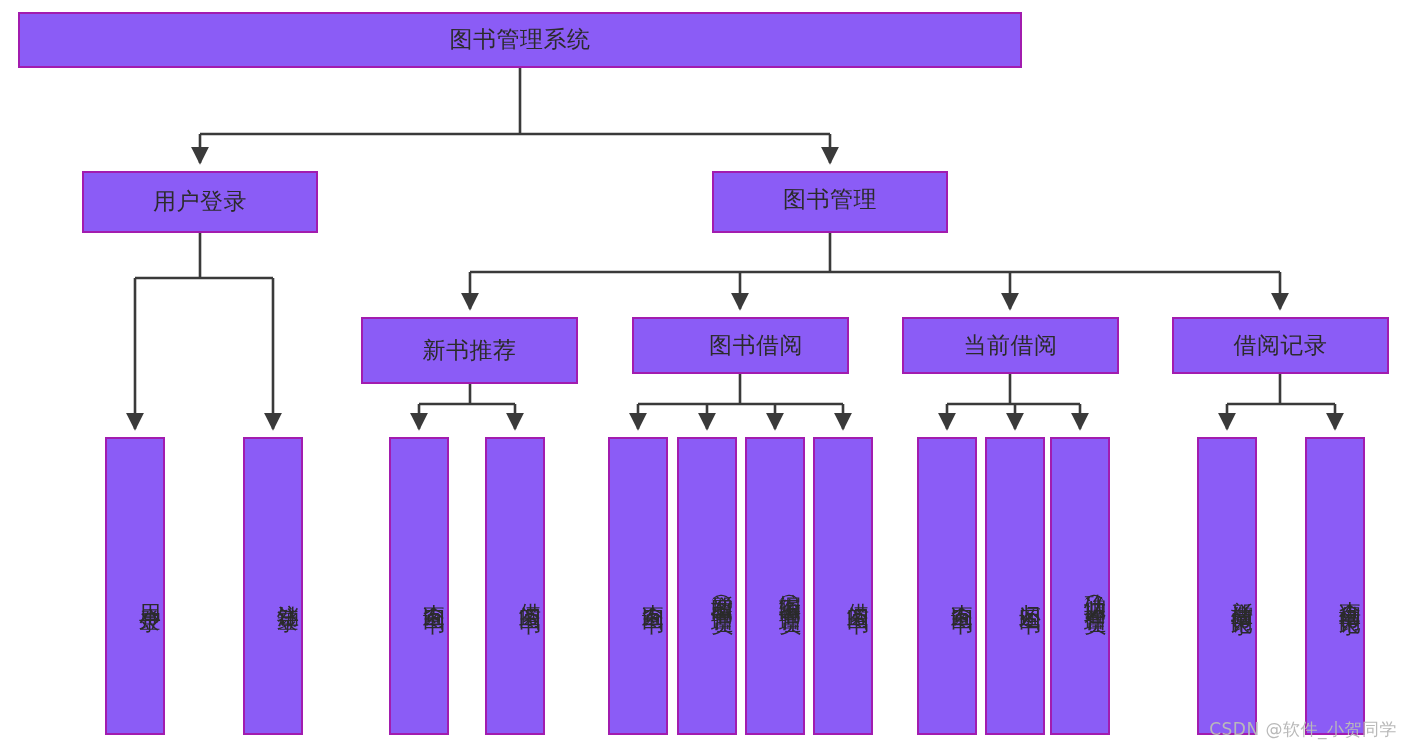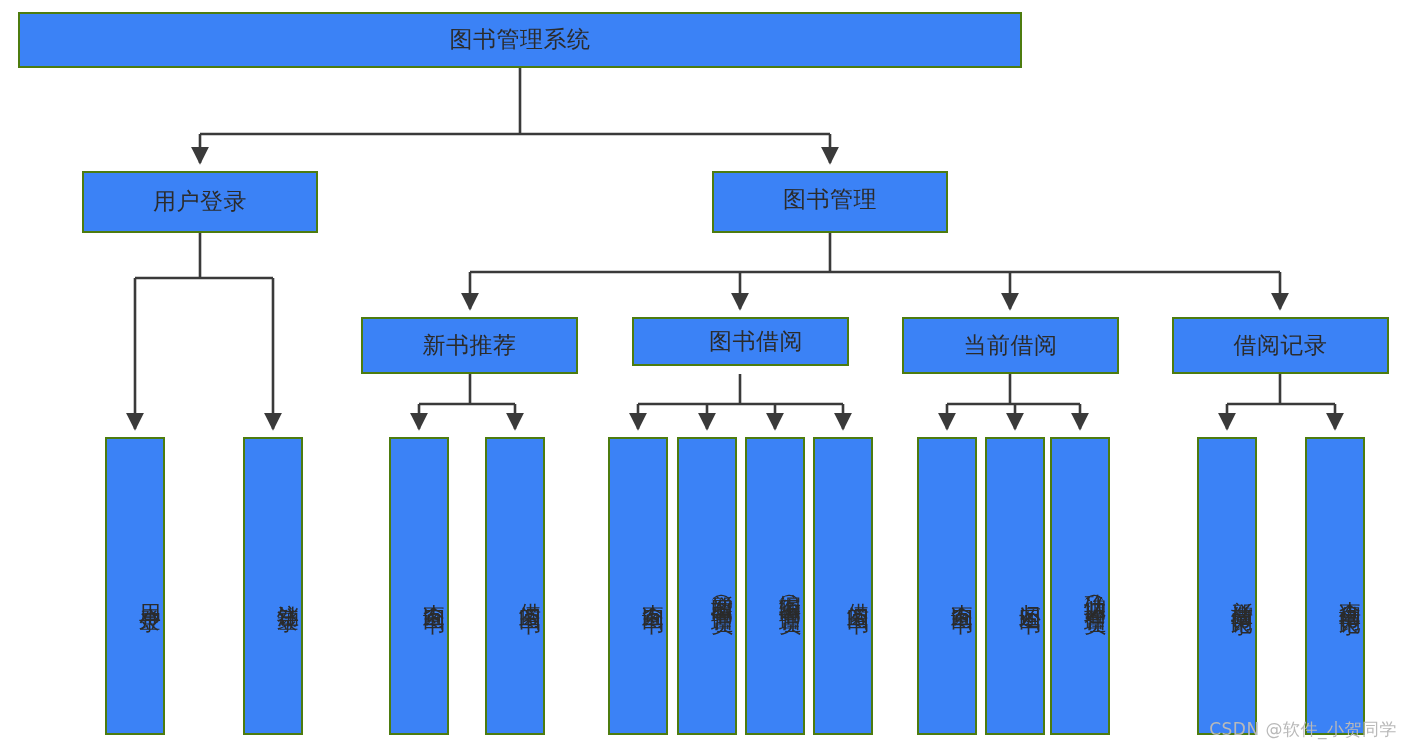--- a/index.html
+++ b/index.html
@@ -22,22 +22,22 @@
     position: absolute;
     left: 0;
     top: 0;
     width: 1405px;
     height: 747px;
     pointer-events: none;
   }
   .node {
     position: absolute;
     box-sizing: border-box;
-    border: 2px solid #4d7c0f;
-    background: #3b82f6;
+    border: 2px solid #a21caf;
+    background: #8b5cf6;
     display: flex;
     align-items: center;
     justify-content: center;
     color: #2b2b2b;
     line-height: 1.18;
     text-align: center;
   }
   .node.horiz {
     font-size: 23px;
     letter-spacing: 0.5px;
@@ -129,25 +129,25 @@
   </div>
 
   <div class="node horiz" style="left:82px; top:171px; width:236px; height:62px;">
     <span class="label">用户登录</span>
   </div>
 
   <div class="node horiz" style="left:712px; top:171px; width:236px; height:62px;font-family:Liberation Mono, monospace;">
     <span class="label">图书管理</span>
   </div>
 
-  <div class="node horiz" style="left:361px; top:317px; width:217px; height:57px;">
+  <div class="node horiz" style="left:361px; top:317px; width:217px; height:67px;">
     <span class="label">新书推荐</span>
   </div>
 
-  <div class="node horiz" style="left:632px; top:317px; width:217px; height:49px;padding-left:31px;">
+  <div class="node horiz" style="left:632px; top:317px; width:217px; height:57px;padding-left:31px;">
     <span class="label">图书借阅</span>
   </div>
 
   <div class="node horiz" style="left:1172px; top:317px; width:217px; height:57px;">
     <span class="label">借阅记录</span>
   </div>
 
   <div class="node horiz" style="left:902px; top:317px; width:217px; height:57px;">
     <span class="label">当前借阅</span>
   </div>

